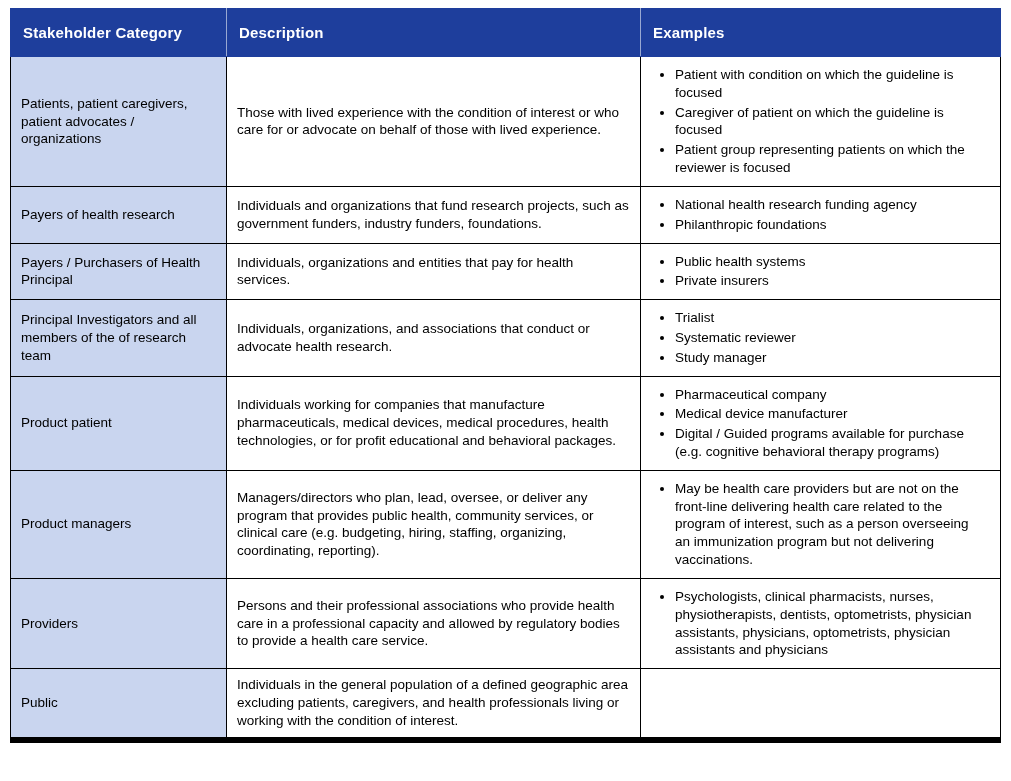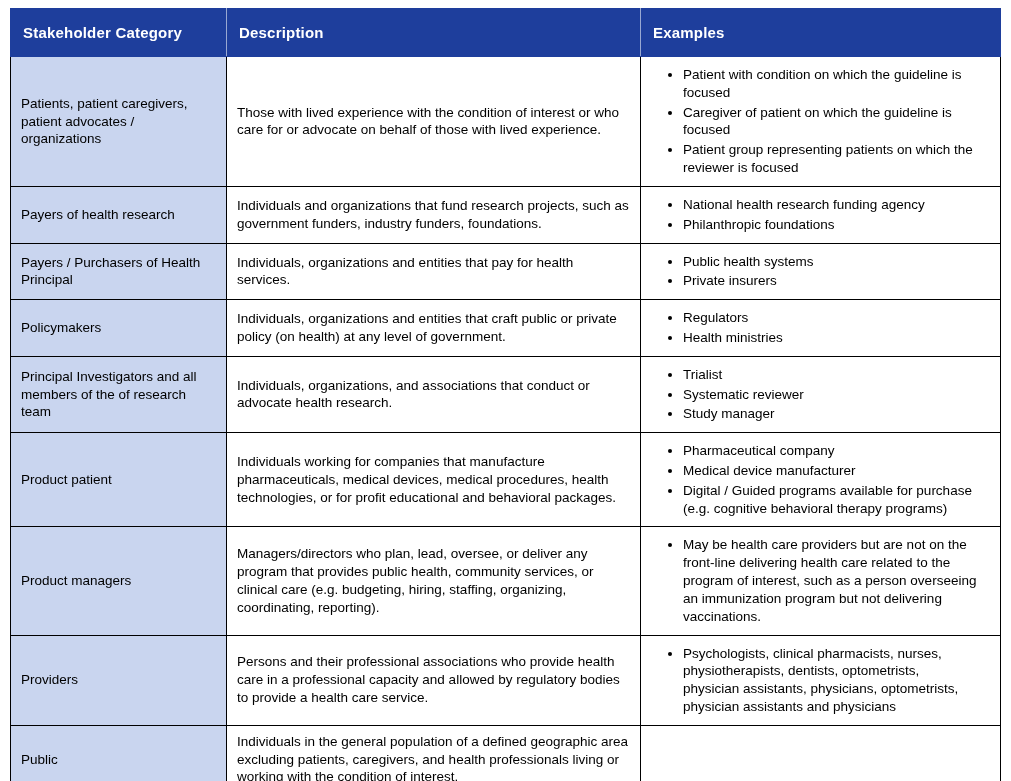--- a/index.html
+++ b/index.html
@@ -65,21 +65,21 @@
   td.ex{
     background:#ffffff;
     padding:7px 10px 7px 8px;
   }
   td.ex ul{
     margin:0;
     padding:0 0 0 22px;
     list-style-type:disc;
   }
   td.ex li{
-    margin:2px 12px;
+    margin:2px 4px;
   }
 </style>
 </head>
 <body>
 
 <div class="page">
   <table>
     <colgroup>
       <col class="c1">
         <col class="c2">
@@ -121,30 +121,20 @@
     <td class="desc">Individuals, organizations and entities that pay for health services.</td>
     <td class="ex">
       <ul>
               <li>Public health systems</li>
               <li>Private insurers</li>
             </ul>
     </td>
   </tr>
 
 
-  <tr>
-    <td class="cat">Policymakers</td>
-    <td class="desc">Individuals, organizations and entities that craft public or private policy (on health) at any level of government.</td>
-    <td class="ex">
-      <ul>
-              <li>Regulators</li>
-              <li>Health ministries</li>
-            </ul>
-    </td>
-  </tr>
 
   <tr>
     <td class="cat">Principal Investigators and all members of the of research team</td>
     <td class="desc">Individuals, organizations, and associations that conduct or advocate health research.</td>
     <td class="ex">
       <ul>
               <li>Trialist</li>
               <li>Systematic reviewer</li>
               <li>Study manager</li>
             </ul>

